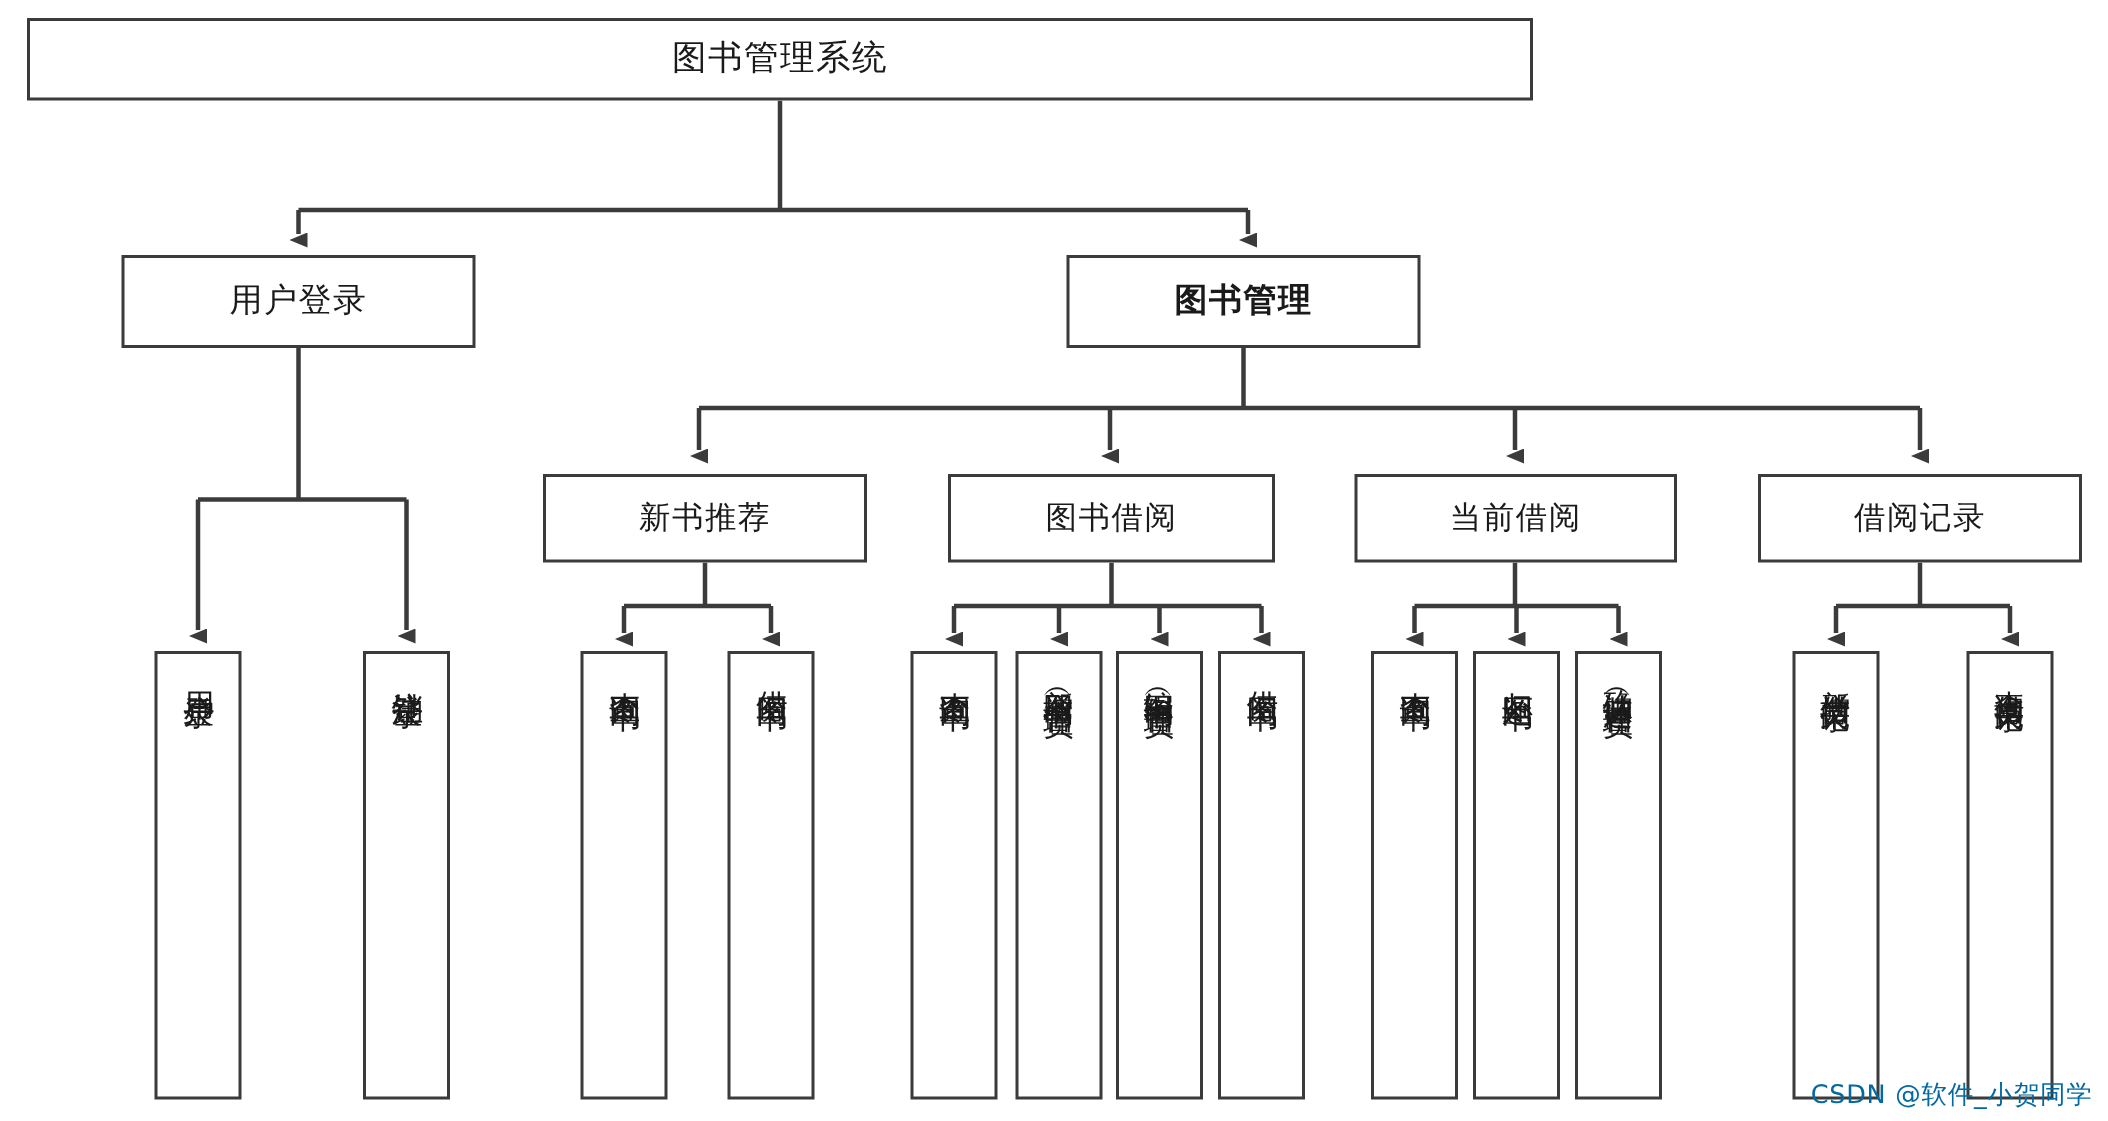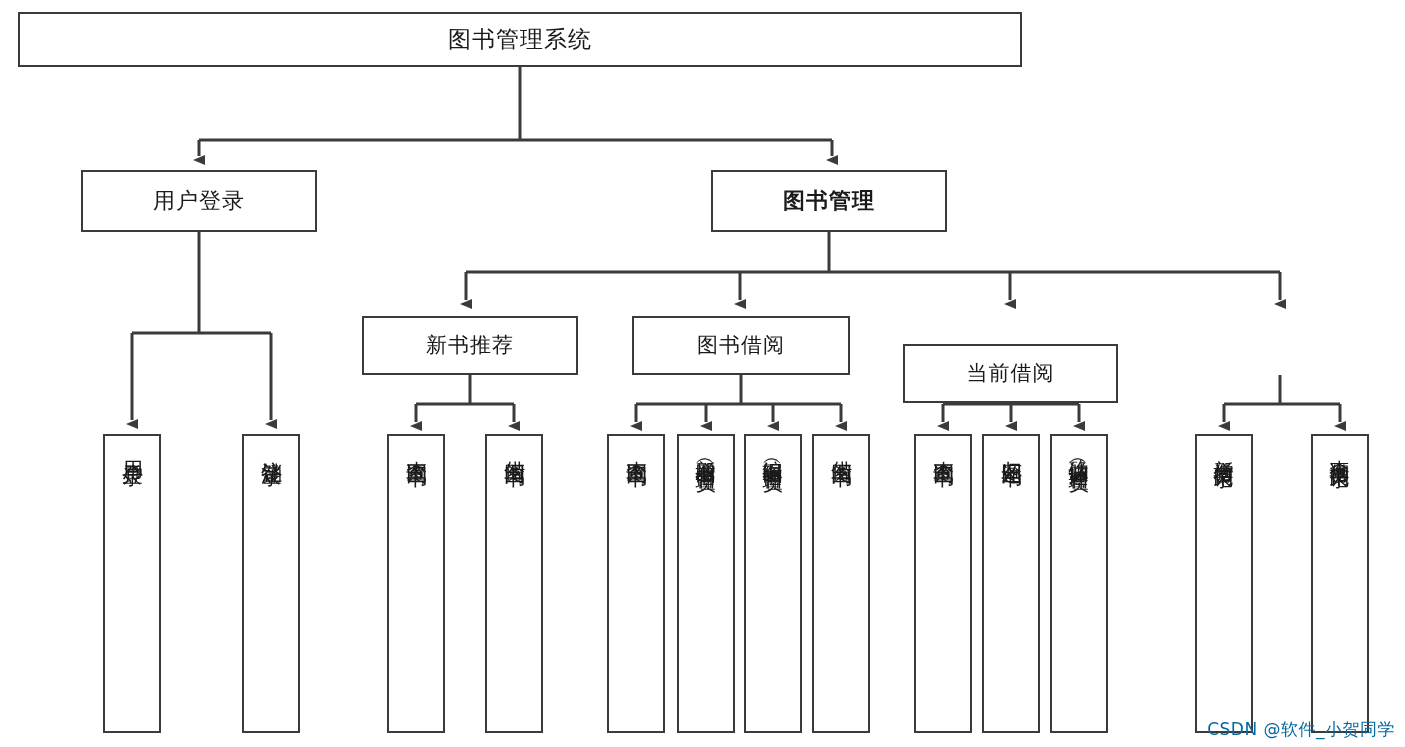--- a/index.html
+++ b/index.html
@@ -134,22 +134,25 @@
   <div class="node level2" style="left:711px; top:170px; width:236px; height:62px;font-weight:bold;">
     <span class="node-label">图书管理</span>
   </div>
 
   <div class="node level3" style="left:362px; top:316px; width:216px; height:59px;justify-content:center;">
     <span class="node-label">新书推荐</span>
   </div>
   <div class="node level3" style="left:632px; top:316px; width:218px; height:59px;">
     <span class="node-label">图书借阅</span>
   </div>
-  <div class="node level3" style="left:903px; top:316px; width:215px; height:59px;margin-top:28px;">
+  <div class="node level3" style="left:903px; top:316px; width:215px; height:59px;">
     <span class="node-label">当前借阅</span>
+  </div>
+  <div class="node level3" style="left:1172px; top:316px; width:216px; height:59px;">
+    <span class="node-label">借阅记录</span>
   </div>
 
   <div class="node leaf" style="left:103px; top:434px; width:58px; height:299px;">
     <span class="node-label">用户登录</span>
   </div>
   <div class="node leaf" style="left:242px; top:434px; width:58px; height:299px;">
     <span class="node-label">注销登录</span>
   </div>
 
   <div class="node leaf" style="left:387px; top:434px; width:58px; height:299px;">

